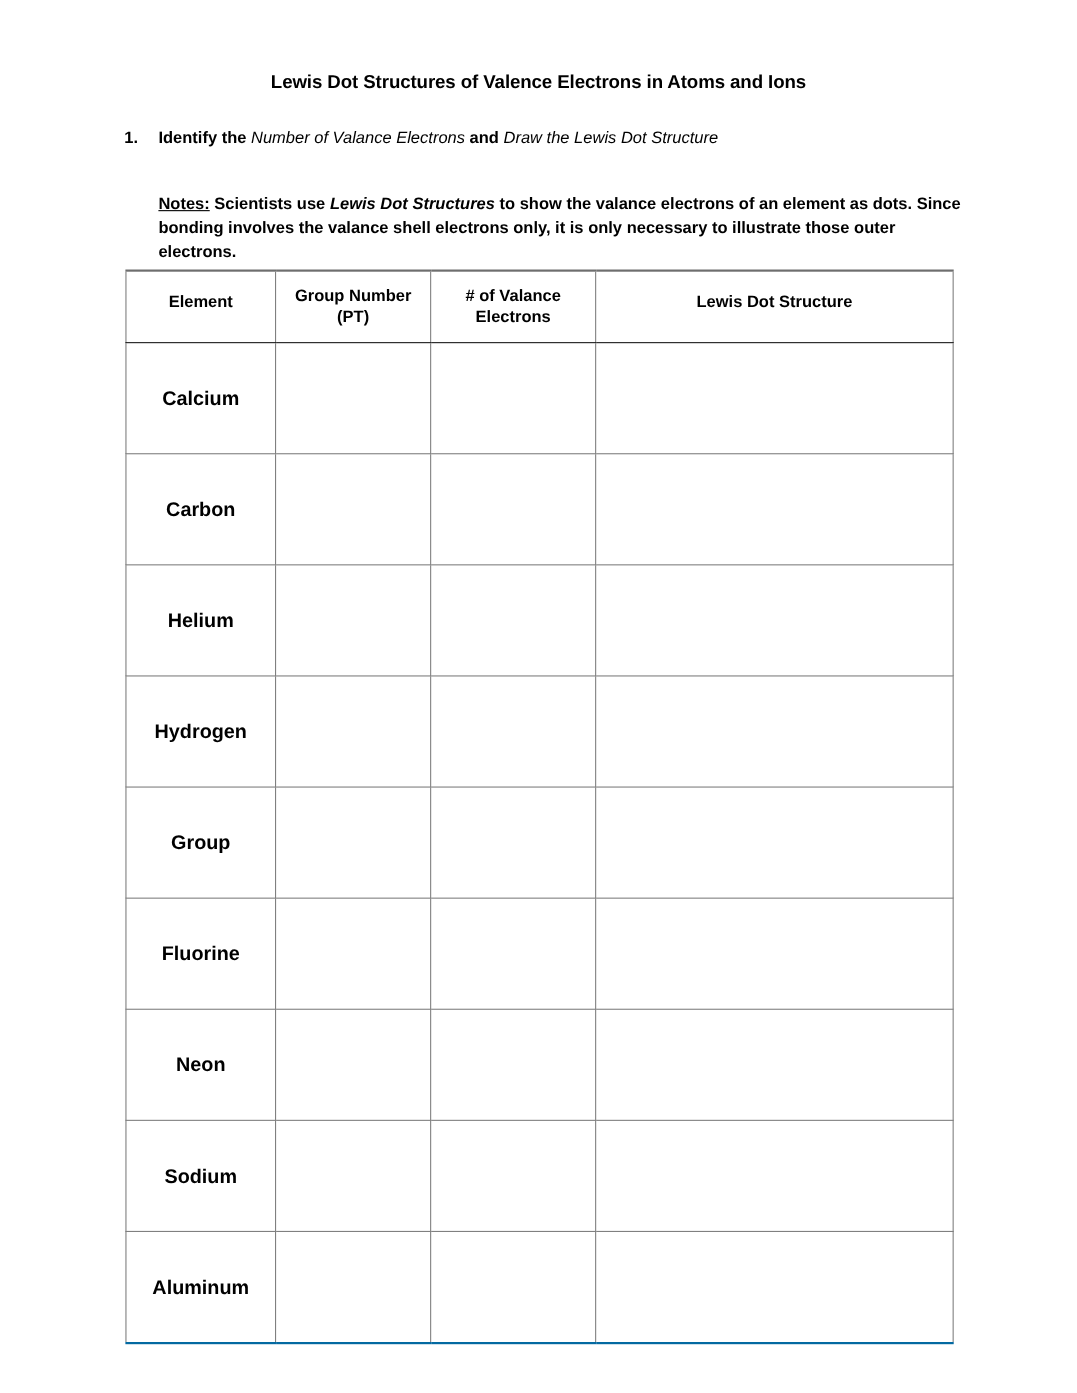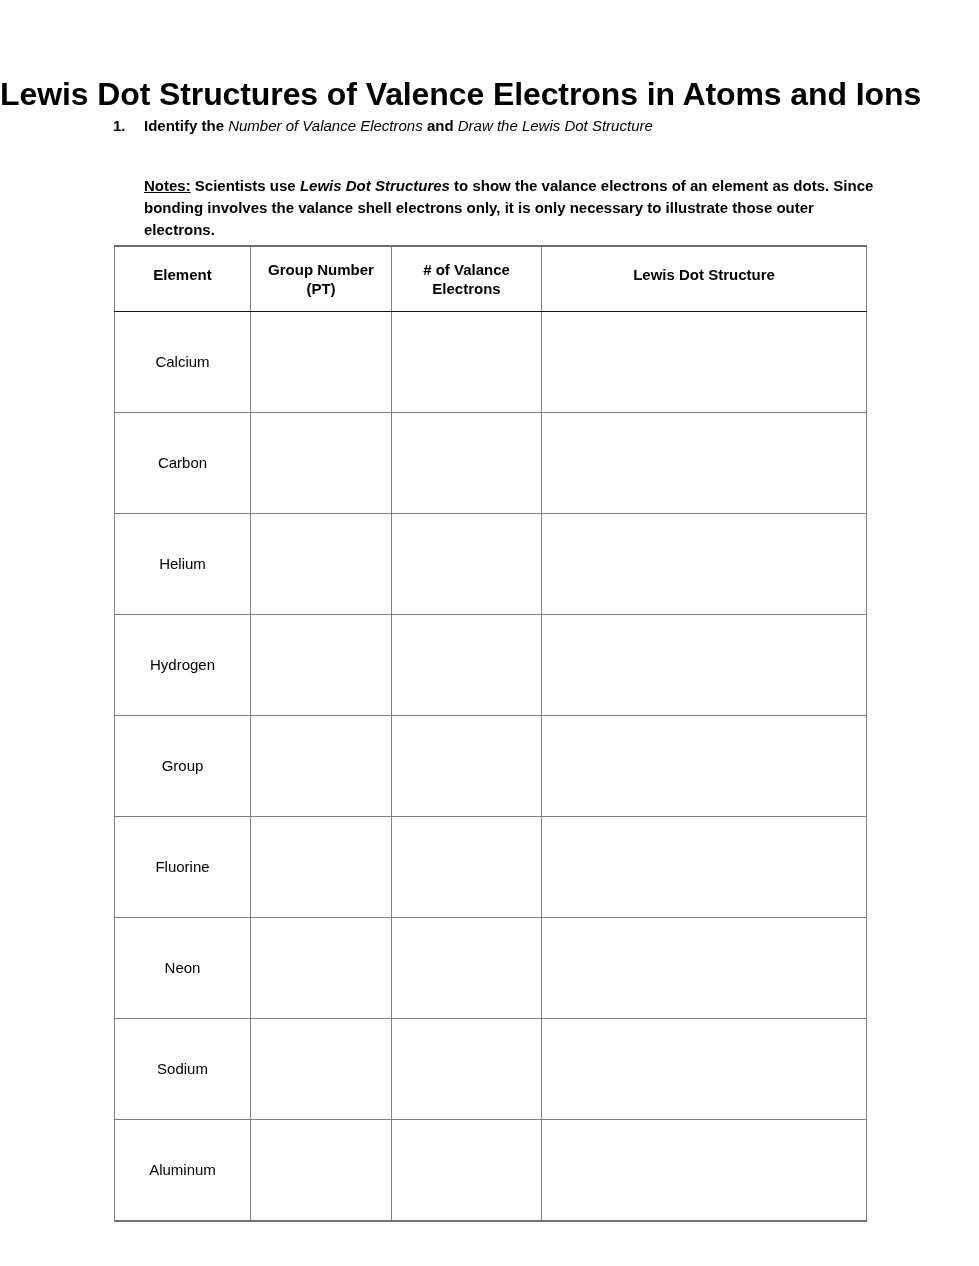--- a/index.html
+++ b/index.html
@@ -22,22 +22,22 @@
     overflow: hidden;
     background: #ffffff;
   }
 
   
   .doc-title {
     position: absolute;
     left: 0;
     right: 0;
     top: 54px;
-    text-align: left;
-    font-size: 32px;
+    text-align: center;
+    font-size: 17px;
     font-weight: bold;
     letter-spacing: -0.1px;
     line-height: 1.2;
     color: #000000;
   }
 
   
   .item-row {
     position: absolute;
     left: 113px;
@@ -106,29 +106,29 @@
     border-top: 2px solid #6e6e6e;
     border-bottom: 1.5px solid #1a1a1a;
     padding: 2px 4px;
   }
   .ws-table thead th.th-element,
   .ws-table thead th.th-lewis {
     padding-bottom: 12px;
   }
   .ws-table tbody td {
     height: 100px;
-    font-size: 15px;
-    font-weight: normal;
+    font-size: 18px;
+    font-weight: bold;
     line-height: 20px;
   }
   .ws-table tbody td.cell-element {
     color: #000000;
   }
   .ws-table tbody tr:last-child td {
-    border-bottom: 2px solid #737373;
+    border-bottom: 2px solid #0369a1;
     text-align: center;
   }
   .ws-table tbody td.cell-blank {
     
   }
   .hdr-line { display: block; }
 </style>
 </head>
 <body>
 

